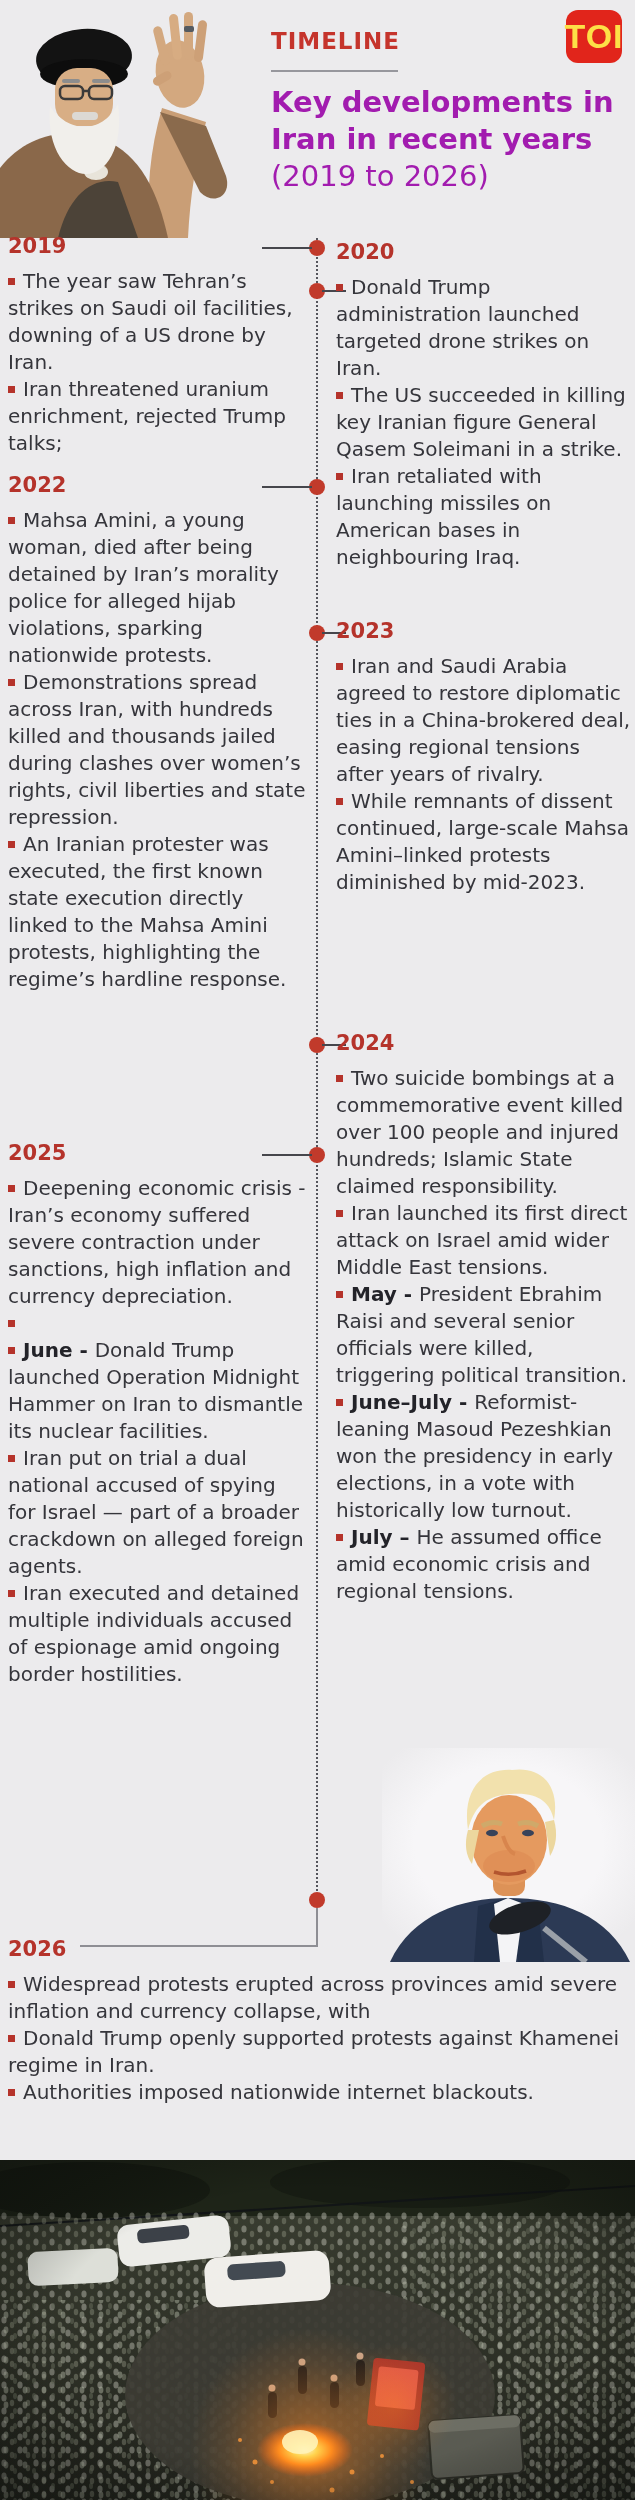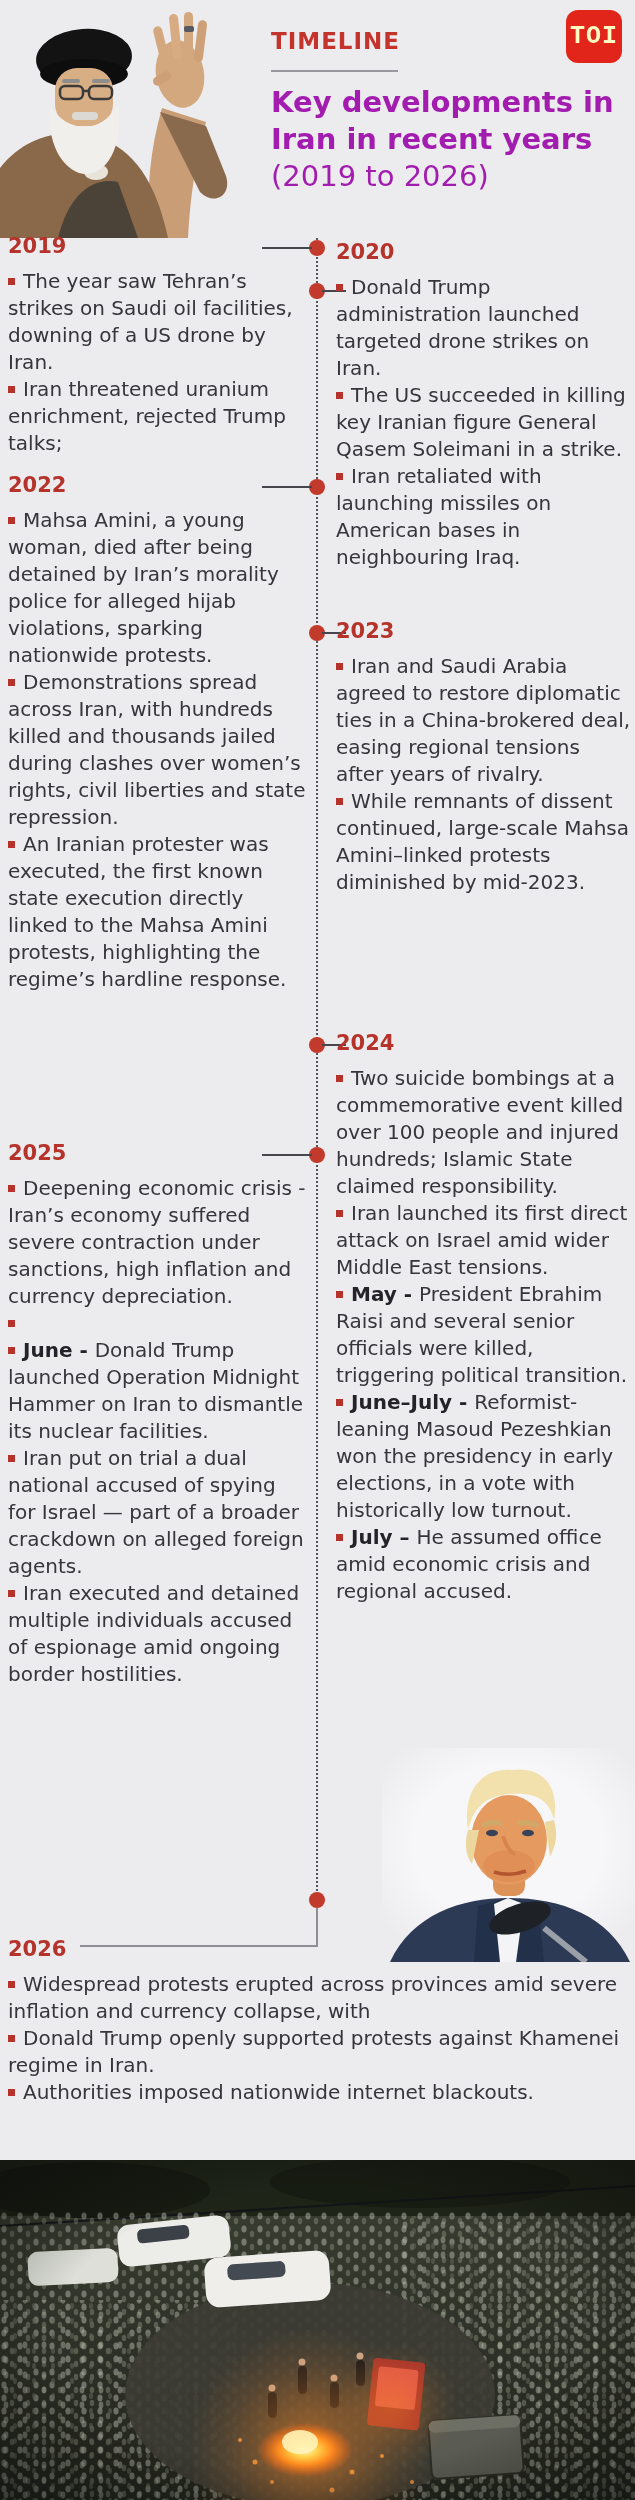--- a/index.html
+++ b/index.html
@@ -4,21 +4,21 @@
 <style>
   html,body{margin:0;padding:0;background:#fff;}
   .page{position:relative;width:635px;height:2500px;background:#ecebed;overflow:hidden;
         font-family:"DejaVu Sans",sans-serif;}
   
   .kicker{position:absolute;left:271px;top:28px;font-size:23px;font-weight:bold;
           color:#c5342c;letter-spacing:1px;}
   .kicker-rule{position:absolute;left:271px;top:70px;width:127px;height:2px;background:#97979d;}
   .toi{position:absolute;left:566px;top:10px;width:56px;height:53px;border-radius:12px;
        background:#e1251b;display:flex;align-items:center;justify-content:center;}
-  .toi span{color:#fef9c3;font-family:Liberation Mono, monospace;font-weight:bold;font-size:25px;letter-spacing:1px;}
+  .toi span{color:#fde047;font-family:Liberation Sans, sans-serif;font-weight:bold;font-size:34px;letter-spacing:1px;}
   .title{position:absolute;left:271px;top:84px;width:358px;margin:0;
          font-size:29px;line-height:37px;color:#a21caf;font-weight:bold;}
   .title .tl{font-weight:400;}
   
   .vline{position:absolute;left:316px;top:238px;width:0;height:1664px;border-left:2px dotted #55555c;}
   .dot{position:absolute;width:16px;height:16px;border-radius:50%;background:#c13a2b;left:309px;}
   .conn{position:absolute;height:2px;background:#46464c;}
   .conn-v{position:absolute;width:2px;background:#8e8e94;}
   .conn-h{position:absolute;height:2px;background:#8e8e94;}
   
@@ -121,21 +121,21 @@
     <p class="item"><span class="sq"></span><b class="ld"></b><span>Iran and Saudi Arabia agreed to restore diplomatic ties in a China-brokered deal, easing regional tensions after years of rivalry.</span></p>
     <p class="item"><span class="sq"></span><b class="ld"></b><span>While remnants of dissent continued, large-scale Mahsa Amini–linked protests diminished by mid-2023.</span></p>
   </section>
 
   <section class="sec colR" style="top:1028px">
     <h2 class="yr">2024</h2>
     <p class="item"><span class="sq"></span><b class="ld"></b><span>Two suicide bombings at a commemorative event killed over 100 people and injured hundreds; Islamic State claimed responsibility.</span></p>
     <p class="item"><span class="sq"></span><b class="ld"></b><span>Iran launched its first direct attack on Israel amid wider Middle East tensions.</span></p>
     <p class="item"><span class="sq"></span><b class="ld">May - </b><span>President Ebrahim Raisi and several senior officials were killed, triggering political transition.</span></p>
     <p class="item"><span class="sq"></span><b class="ld">June–July - </b><span>Reformist-leaning Masoud Pezeshkian won the presidency in early elections, in a vote with historically low turnout.</span></p>
-    <p class="item"><span class="sq"></span><b class="ld">July – </b><span>He assumed office amid economic crisis and regional accused.</span></p>
+    <p class="item"><span class="sq"></span><b class="ld">July – </b><span>He assumed office amid economic crisis and regional tensions.</span></p>
   </section>
 
   <section class="sec colL" style="top:1138px">
     <h2 class="yr">2025</h2>
     <p class="item"><span class="sq"></span><b class="ld"></b><span>Deepening economic crisis - Iran’s economy suffered severe contraction under sanctions, high inflation and currency depreciation.</span></p>
     <p class="item"><span class="sq"></span><b class="ld"></b></p>
     <p class="item"><span class="sq"></span><b class="ld">June - </b><span>Donald Trump launched Operation Midnight Hammer on Iran to dismantle its nuclear facilities.</span></p>
     <p class="item"><span class="sq"></span><b class="ld"></b><span>Iran put on trial a dual national accused of spying for Israel — part of a broader crackdown on alleged foreign agents.</span></p>
     <p class="item"><span class="sq"></span><b class="ld"></b><span>Iran executed and detained multiple individuals accused of espionage amid ongoing border hostilities.</span></p>
   </section>

